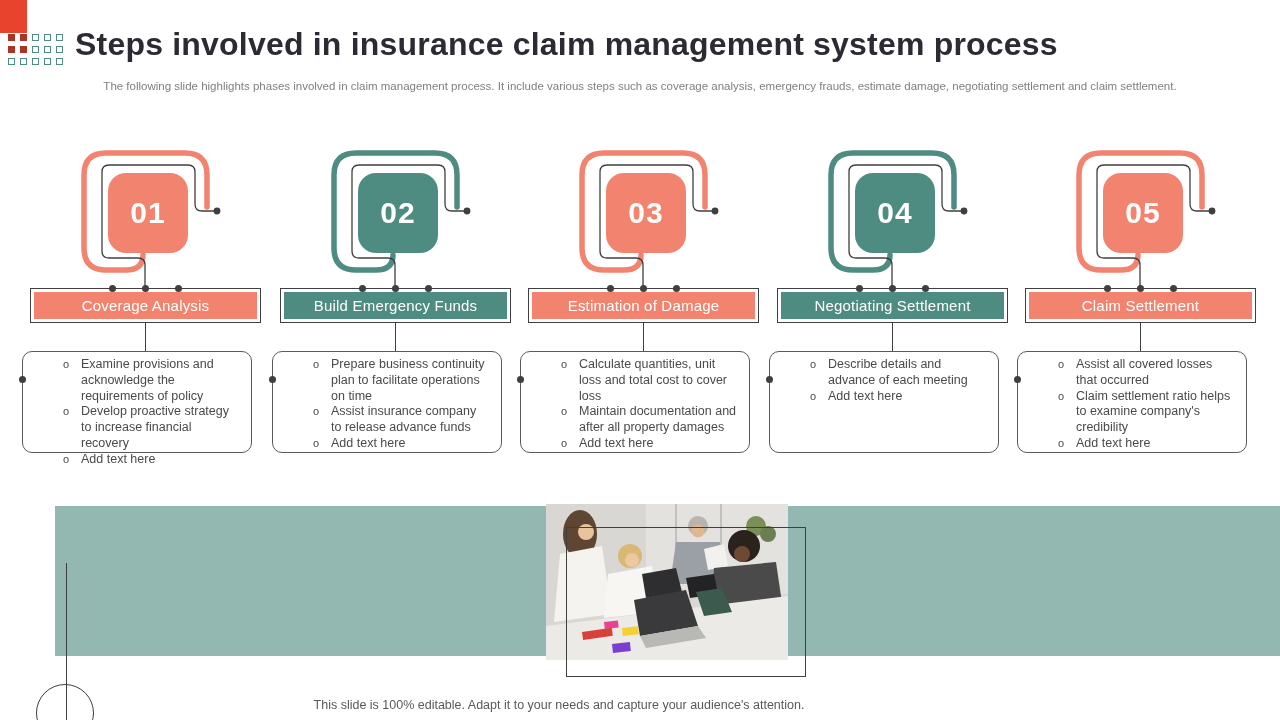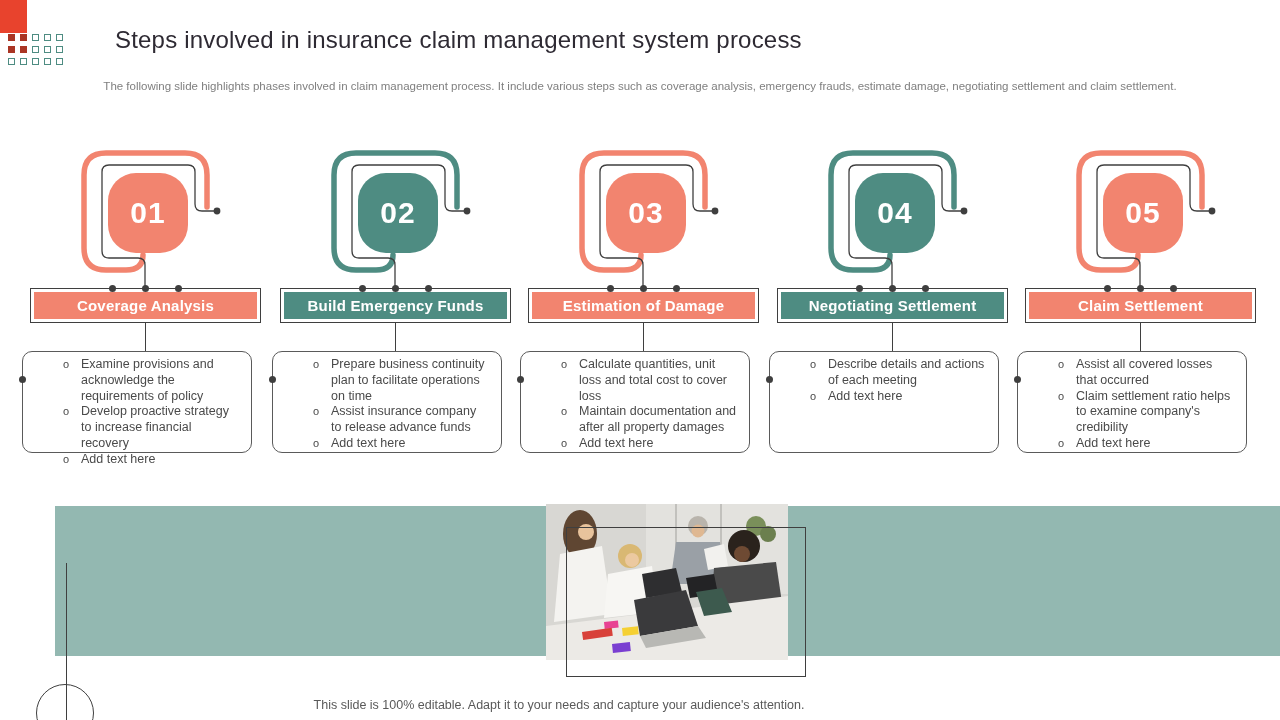--- a/index.html
+++ b/index.html
@@ -6,39 +6,39 @@
   #stage{position:relative;width:1280px;height:720px;overflow:hidden;background:#ffffff;
          font-family:"Liberation Sans","DejaVu Sans",sans-serif;}
 
   
   .red-block{position:absolute;left:0;top:0;width:27px;height:33px;background:var(--red_accent);}
   .sq-grid{position:absolute;left:8px;top:34px;width:66px;height:34px;}
   .sq{position:absolute;width:7px;height:7px;box-sizing:border-box;border:1.5px solid var(--teal);}
   .sq.filled{border:none;background:var(--red_fill);}
 
   
-  .title{position:absolute;left:75px;top:26px;width:1150px;font-size:24px;font-weight:normal;
-         color:var(--title_text);letter-spacing:.2px;white-space:nowrap;margin-left:40px;}
+  .title{position:absolute;left:75px;top:26px;width:1150px;font-size:32px;font-weight:bold;
+         color:var(--title_text);letter-spacing:.2px;white-space:nowrap;}
   .subtitle{position:absolute;left:75px;top:80px;width:1130px;text-align:center;
             font-size:11.5px;color:var(--muted_text);}
 
   
   .step-col{position:absolute;top:150px;width:231px;}
   .ornament{position:absolute;left:0;top:0;width:231px;height:138px;}
   .ornament .thick{stroke:var(--accent);stroke-width:5.5;fill:none;stroke-linecap:round;}
   .ornament .thin{stroke:var(--dark_line);stroke-width:1.3;fill:none;}
   .ornament .enddot{fill:var(--dark_line);}
-  .tile{position:absolute;left:78px;top:23px;width:80px;height:80px;border-radius:28px;
+  .tile{position:absolute;left:78px;top:23px;width:80px;height:80px;border-radius:18px;
         background:var(--accent);color:#ffffff;font-size:30px;font-weight:bold;
         display:flex;align-items:center;justify-content:center;letter-spacing:1px;}
   .banner{position:absolute;left:0;top:138px;width:231px;height:35px;box-sizing:border-box;
           border:1px solid var(--dark_line);background:#ffffff;}
   .banner-fill{position:absolute;inset:3px;background:var(--accent);
                display:flex;align-items:center;justify-content:center;}
-  .banner-fill span{color:#ffffff;font-weight:bold;font-size:15px;letter-spacing:.2px;white-space:nowrap;}
+  .banner-fill span{color:#ffffff;font-weight:normal;font-size:15px;letter-spacing:.2px;white-space:nowrap;}
   .bdot{position:absolute;top:-4px;width:7px;height:7px;border-radius:50%;background:var(--dark_line);}
   .bdot.d1{left:78px;} .bdot.d2{left:111px;} .bdot.d3{left:144px;}
   .connector{position:absolute;left:115px;top:173px;width:1.3px;height:28px;background:var(--dark_line);}
   .textbox{position:absolute;left:-8px;top:201px;width:230px;height:102px;box-sizing:border-box;
            border:1.2px solid var(--box_border);border-radius:10px;background:#ffffff;padding-left:27px;}
   .textbox ul{margin:5px 0 0;padding:0 12px 0 13px;list-style:none;
               font-size:12.5px;line-height:15.8px;color:var(--body_text);}
   .textbox li{position:relative;padding-left:18px;}
   .textbox li::before{content:"o";position:absolute;left:0;top:0;font-size:11px;color:var(--body_text);}
   .boxdot{position:absolute;left:-4px;top:24px;width:7px;height:7px;border-radius:50%;background:var(--dark_line);}
@@ -171,21 +171,21 @@
         <span class="bdot d2"></span>
         <span class="bdot d3"></span>
       <div class="banner-fill">
           <span>Negotiating Settlement</span>
         </div>
     </div>
     <div class="connector"></div>
     <div class="textbox">
       <span class="boxdot"></span>
       <ul>
-        <li>Describe details and actions of each meeting</li>
+        <li>Describe details and advance of each meeting</li>
         <li>Add text here</li>
       </ul>
     </div>
   </div>
 
   <div class="step-col" style="left: 1025px; --accent: #F2846F;">
     <svg class="ornament" viewBox="0 0 231 138">
       <path class="thick" d="M177,57 V25 Q177,3 155,3 H76 Q54,3 54,25 V98 Q54,120 76,120 H96 Q113,120 113,105"></path>
       <path class="thin" d="M186,61 H172 Q165,61 165,54 V22 Q165,15 158,15 H79 Q72,15 72,22 V101 Q72,108 79,108 H108 Q115,108 115,115 V138"></path>
       <circle class="enddot" cx="187" cy="61" r="3.4"></circle>

